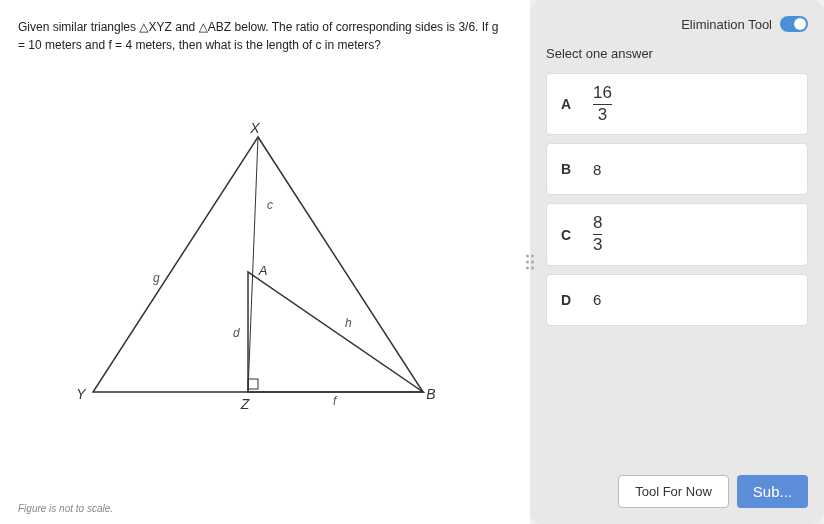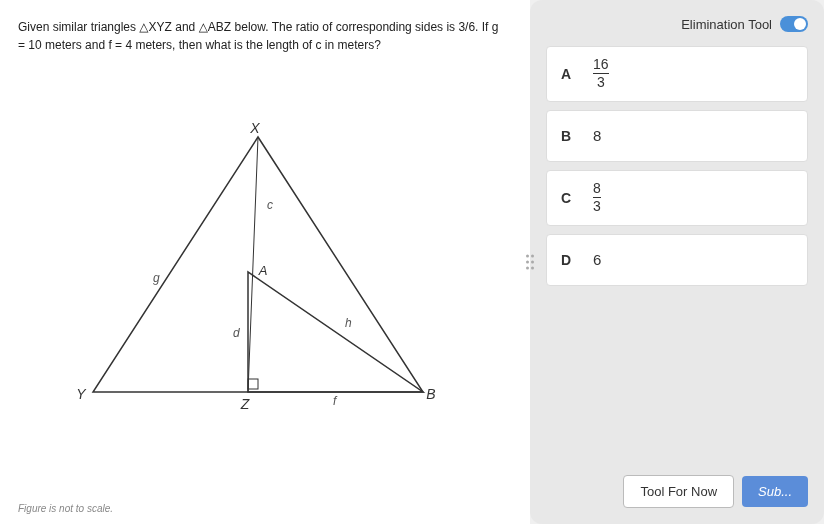--- a/index.html
+++ b/index.html
@@ -131,21 +131,21 @@
       font-size: 15px;
       color: #333;
       display: flex;
       align-items: center;
     }
 
     .fraction {
       display: inline-flex;
       flex-direction: column;
       align-items: center;
-      font-size: 14px;
+      font-size: 17px;
       line-height: 1.1;
     }
 
     .fraction .numerator {
       border-bottom: 1.5px solid #333;
       padding-bottom: 1px;
       width: 100%;
       text-align: center;
     }
 
@@ -170,24 +170,23 @@
       font-size: 13px;
       color: #333;
       cursor: pointer;
     }
 
     .submit-btn {
       background: #5b8dd9;
       border: none;
       border-radius: 4px;
       padding: 8px 16px;
-      font-size: 13px;
+      font-size: 15px;
       color: #fff;
       cursor: pointer;
-      font-style: italic;
     }
 
     .drag-handle {
       position: absolute;
       left: 526px;
       top: 50%;
       transform: translateY(-50%);
       display: flex;
       flex-direction: column;
       gap: 3px;
@@ -265,20 +264,21 @@
 </div>
 
 <div class="right-panel">
   <div class="elimination-tool-row">
     <span class="elimination-label">Elimination Tool</span>
     <div class="toggle">
       <div class="toggle-circle"></div>
     </div>
   </div>
 
+  <div class="select-answer-label">Select one answer</div>
 
   <div class="answer-options">
 
     <div class="answer-option">
       <span class="option-letter">A</span>
       <span class="option-value">
         <span class="fraction">
           <span class="numerator">16</span>
           <span class="denominator">3</span>
         </span>

